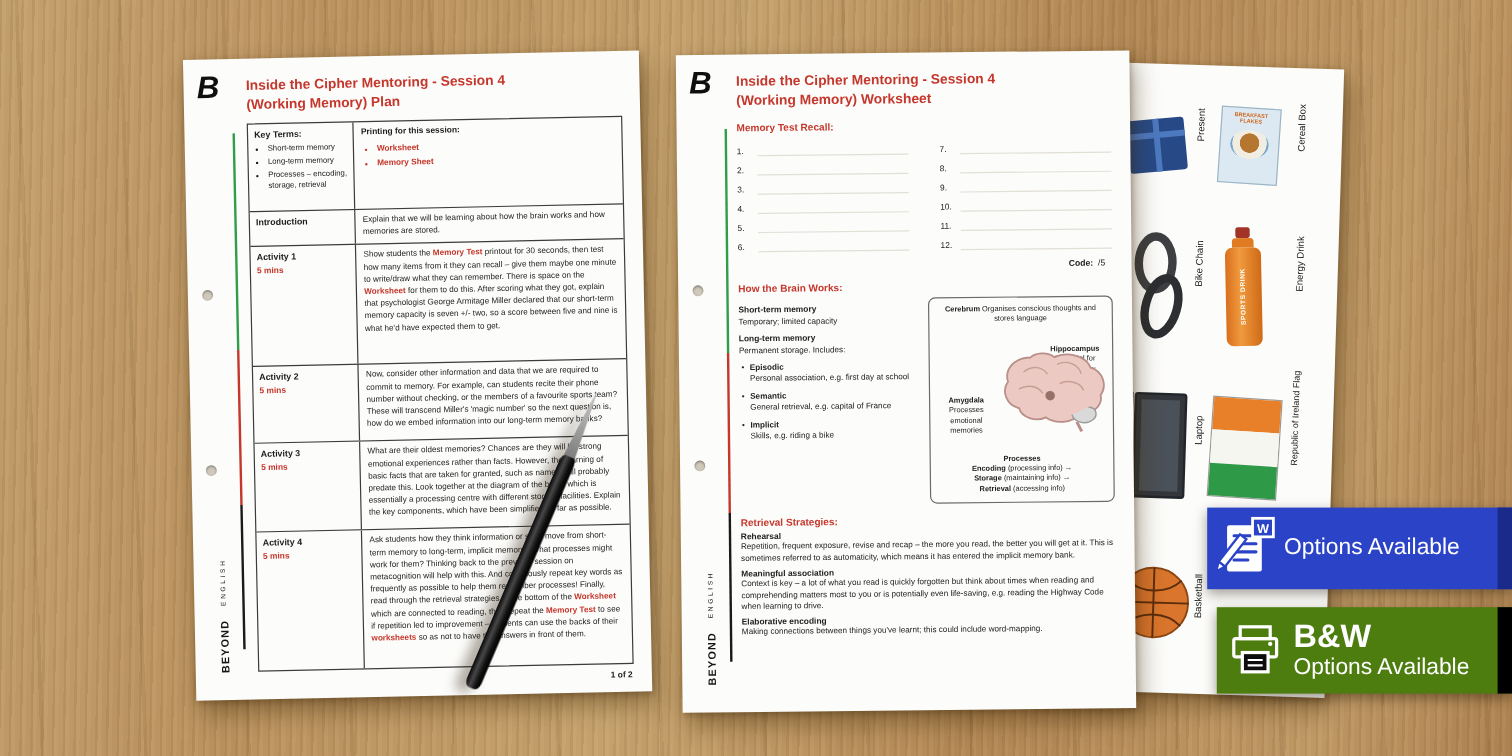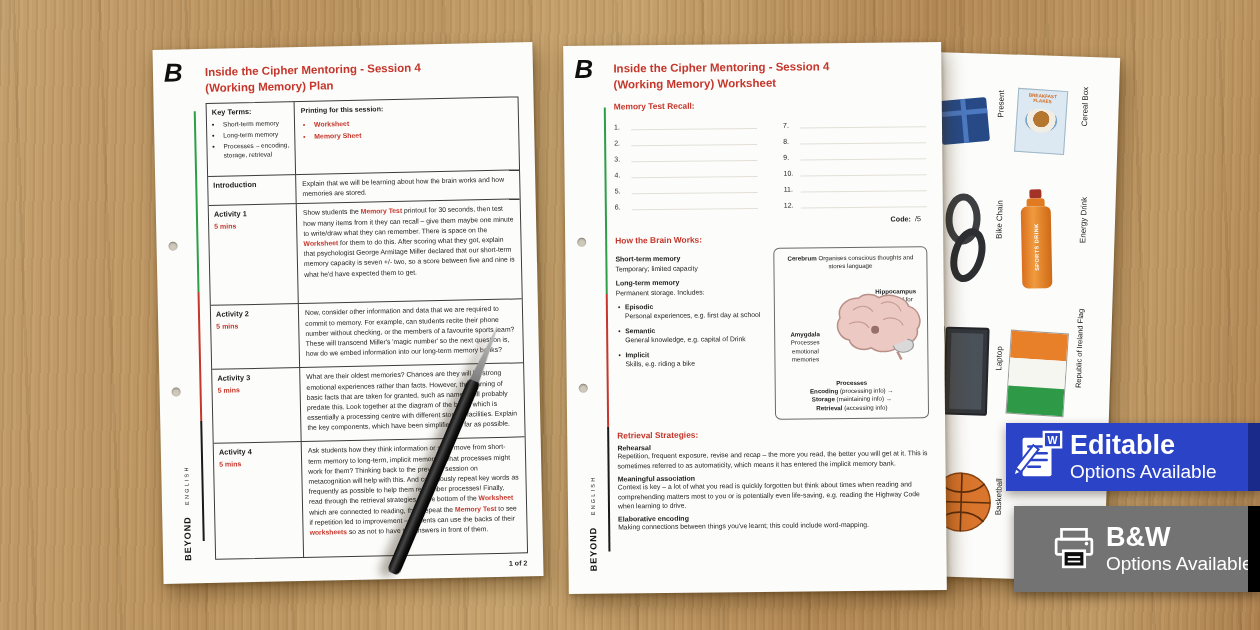--- a/index.html
+++ b/index.html
@@ -89,21 +89,21 @@
   .laptop-base{width:88px;height:12px;background:#1c1f23;border-radius:0 0 4px 4px;margin-top:1px;}
   .flag-img{left:138px;top:276px;width:58px;height:84px;border:1px solid #999;display:flex;flex-direction:column;transform:rotate(2deg);}
   .flag-o{flex:1;background:#e8802a;}.flag-w{flex:1;background:#f6f6f1;}.flag-g{flex:1;background:#2e9a47;}
   .ball-img{left:64px;top:418px;width:62px;height:62px;}
   .pen{position:absolute;left:489px;top:327px;width:13px;height:270px;transform-origin:6px 4px;transform:rotate(23deg);z-index:4;
     filter:drop-shadow(-7px 6px 5px rgba(40,25,5,.38));}
   .pen-tip{width:13px;height:58px;background:linear-gradient(to bottom,#c9c9c9,#7e7e7e);clip-path:polygon(46% 0,54% 0,88% 100%,12% 100%);}
   .pen-body{width:13px;height:210px;background:linear-gradient(90deg,#070707,#474747 35%,#111 70%,#000);border-radius:4px/7px;margin-top:-1px;}
   .badge{position:absolute;display:flex;align-items:center;z-index:6;color:#fff;}
   .badge-editable{left:1006px;top:423px;width:254px;height:68px;background:#2b43c7;box-shadow:0 4px 10px rgba(30,20,5,.4);}
-  .badge-bw{left:1014px;top:506px;width:246px;height:86px;background:#737373;box-shadow:0 4px 10px rgba(30,20,5,.45);padding-left:28px;}
+  .badge-bw{left:1014px;top:506px;width:246px;height:72px;background:#4d7c0f;box-shadow:0 4px 10px rgba(30,20,5,.45);}
   .badge-icon{width:64px;flex:none;display:flex;align-items:center;justify-content:center;}
   .badge-text{flex:1;}
   .badge-title{font-weight:800;font-size:27px;line-height:1.12;}
   .badge-sub{font-size:19px;line-height:1.25;}
   .badge-fold{position:absolute;right:0;top:0;bottom:0;width:12px;}
   .badge-editable .badge-fold{background:#1a2a8a;}
   .badge-bw .badge-fold{background:#000;}
 </style>
 </head>
 <body>
@@ -255,22 +255,22 @@
       <span>/5</span>
     </div>
     <div class="red-h">How the Brain Works:</div>
     <div class="brain-sec">
       <div class="bs-left">
         <h5>Short-term memory</h5>
         <p>Temporary; limited capacity</p>
         <h5>Long-term memory</h5>
         <p>Permanent storage. Includes:</p>
         <ul class="type-list">
-          <li><span class="tname">Episodic</span><span class="tdesc">Personal experiences, e.g. first day at school</span></li>
-          <li><span class="tname">Semantic</span><span class="tdesc">General knowledge, e.g. capital of Drink</span></li>
+          <li><span class="tname">Episodic</span><span class="tdesc">Personal association, e.g. first day at school</span></li>
+          <li><span class="tname">Semantic</span><span class="tdesc">General retrieval, e.g. capital of France</span></li>
           <li><span class="tname">Implicit</span><span class="tdesc">Skills, e.g. riding a bike</span></li>
         </ul>
       </div>
       <div class="brain-box">
         <div class="bb-cereb"><span class="bname">Cerebrum</span> <span>Organises conscious thoughts and stores language</span></div>
         <div class="bb-hippo"><span class="bname">Hippocampus</span> <span>Essential for forming new memories</span></div>
         <div class="bb-amyg"><span class="bname">Amygdala</span> <span>Processes emotional memories</span></div>
         <svg class="brain-svg" viewBox="0 0 96 72">
           <path d="M28 8 C14 8 6 18 9 28 C3 36 8 48 18 50 C20 58 32 62 40 58 C48 64 62 63 68 56 C80 56 88 48 86 40 C92 32 88 20 78 17 C74 7 58 3 48 8 C42 3 32 4 28 8 Z" fill="#eccac3" stroke="#b98f88" stroke-width="1.5"></path>
           <path d="M62 56 C64 63 74 65 80 60 C84 56 82 50 76 50" fill="#d9d9d9" stroke="#9a9a9a" stroke-width="1.2"></path>
@@ -354,21 +354,20 @@
       </g>
       <g transform="rotate(38 14 34)">
         <rect x="10" y="14" width="7" height="30" fill="#ffffff" stroke="#2b43c7" stroke-width="2"></rect>
         <polygon points="10,44 17,44 13.5,52" fill="#ffffff" stroke="#2b43c7" stroke-width="2"></polygon>
       </g>
       <rect x="34" y="2" width="18" height="16" fill="#2b43c7" stroke="#ffffff" stroke-width="2.4"></rect>
       <text x="43" y="14.5" fill="#ffffff" font-size="11" font-weight="bold" text-anchor="middle">W</text>
     </svg>
   </div>
   <div class="badge-text">
-    <div class="badge-title">Editable</div>
     <div class="badge-sub">Options Available</div>
   </div>
   <div class="badge-fold"></div>
 </div>
 
 <div class="badge badge-bw">
   <div class="badge-icon">
     <svg width="50" height="54" viewBox="0 0 56 56">
       <rect x="14" y="6" width="28" height="11" fill="none" stroke="#ffffff" stroke-width="3"></rect>
       <rect x="8" y="17" width="40" height="17" rx="2" fill="none" stroke="#ffffff" stroke-width="3"></rect>

